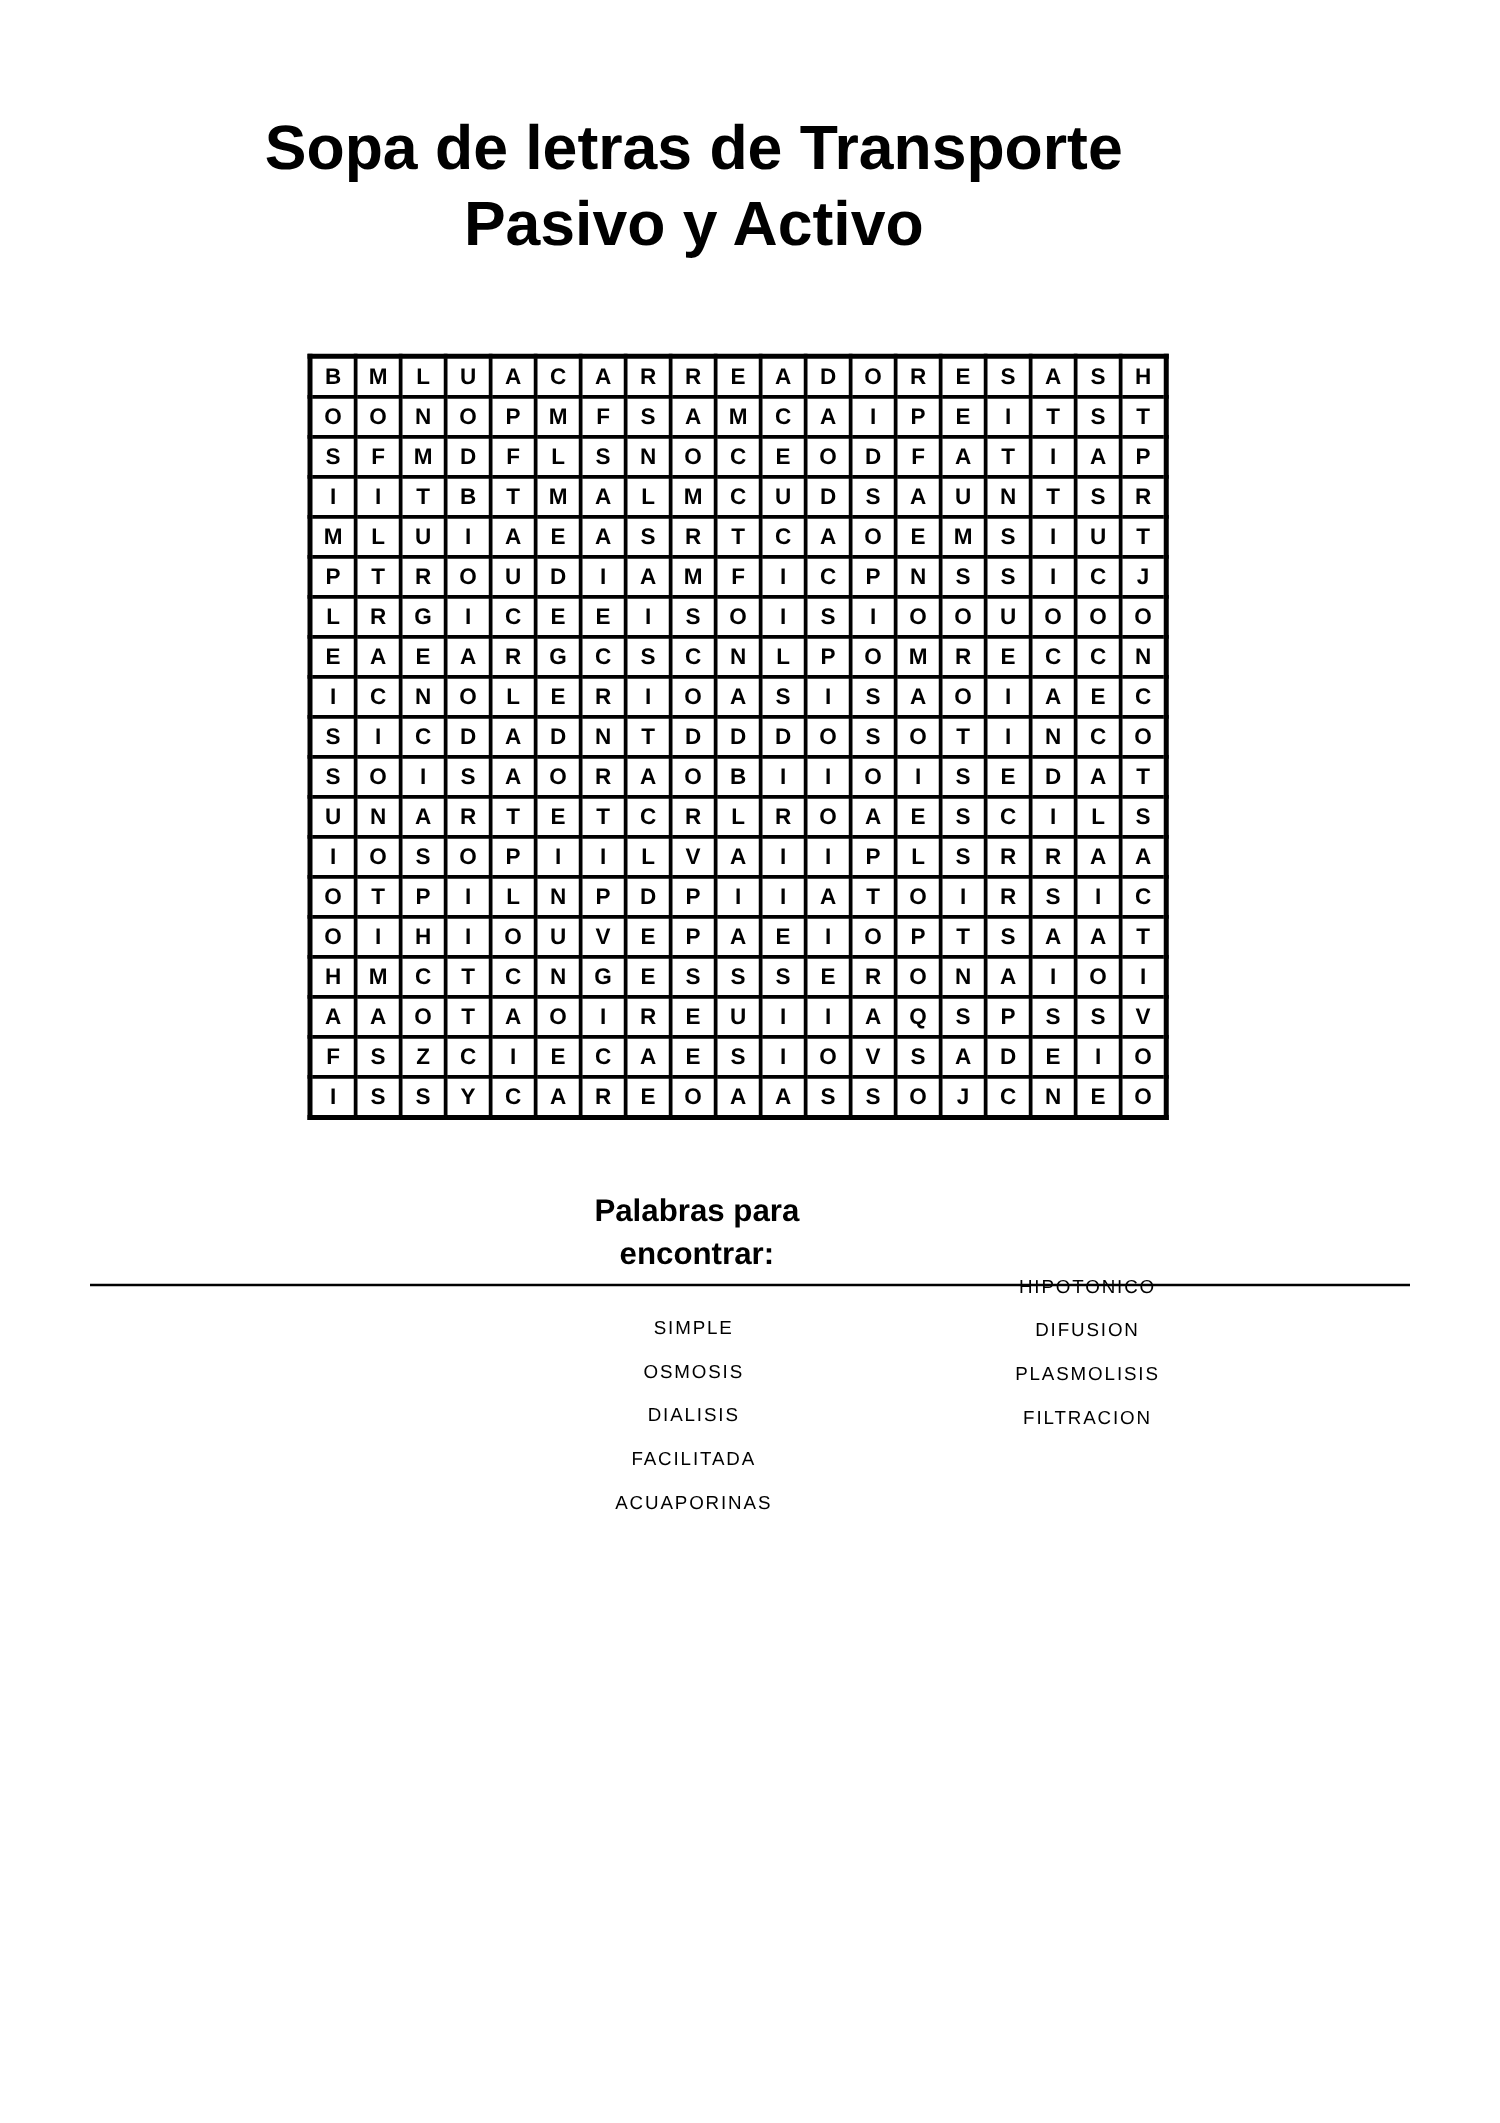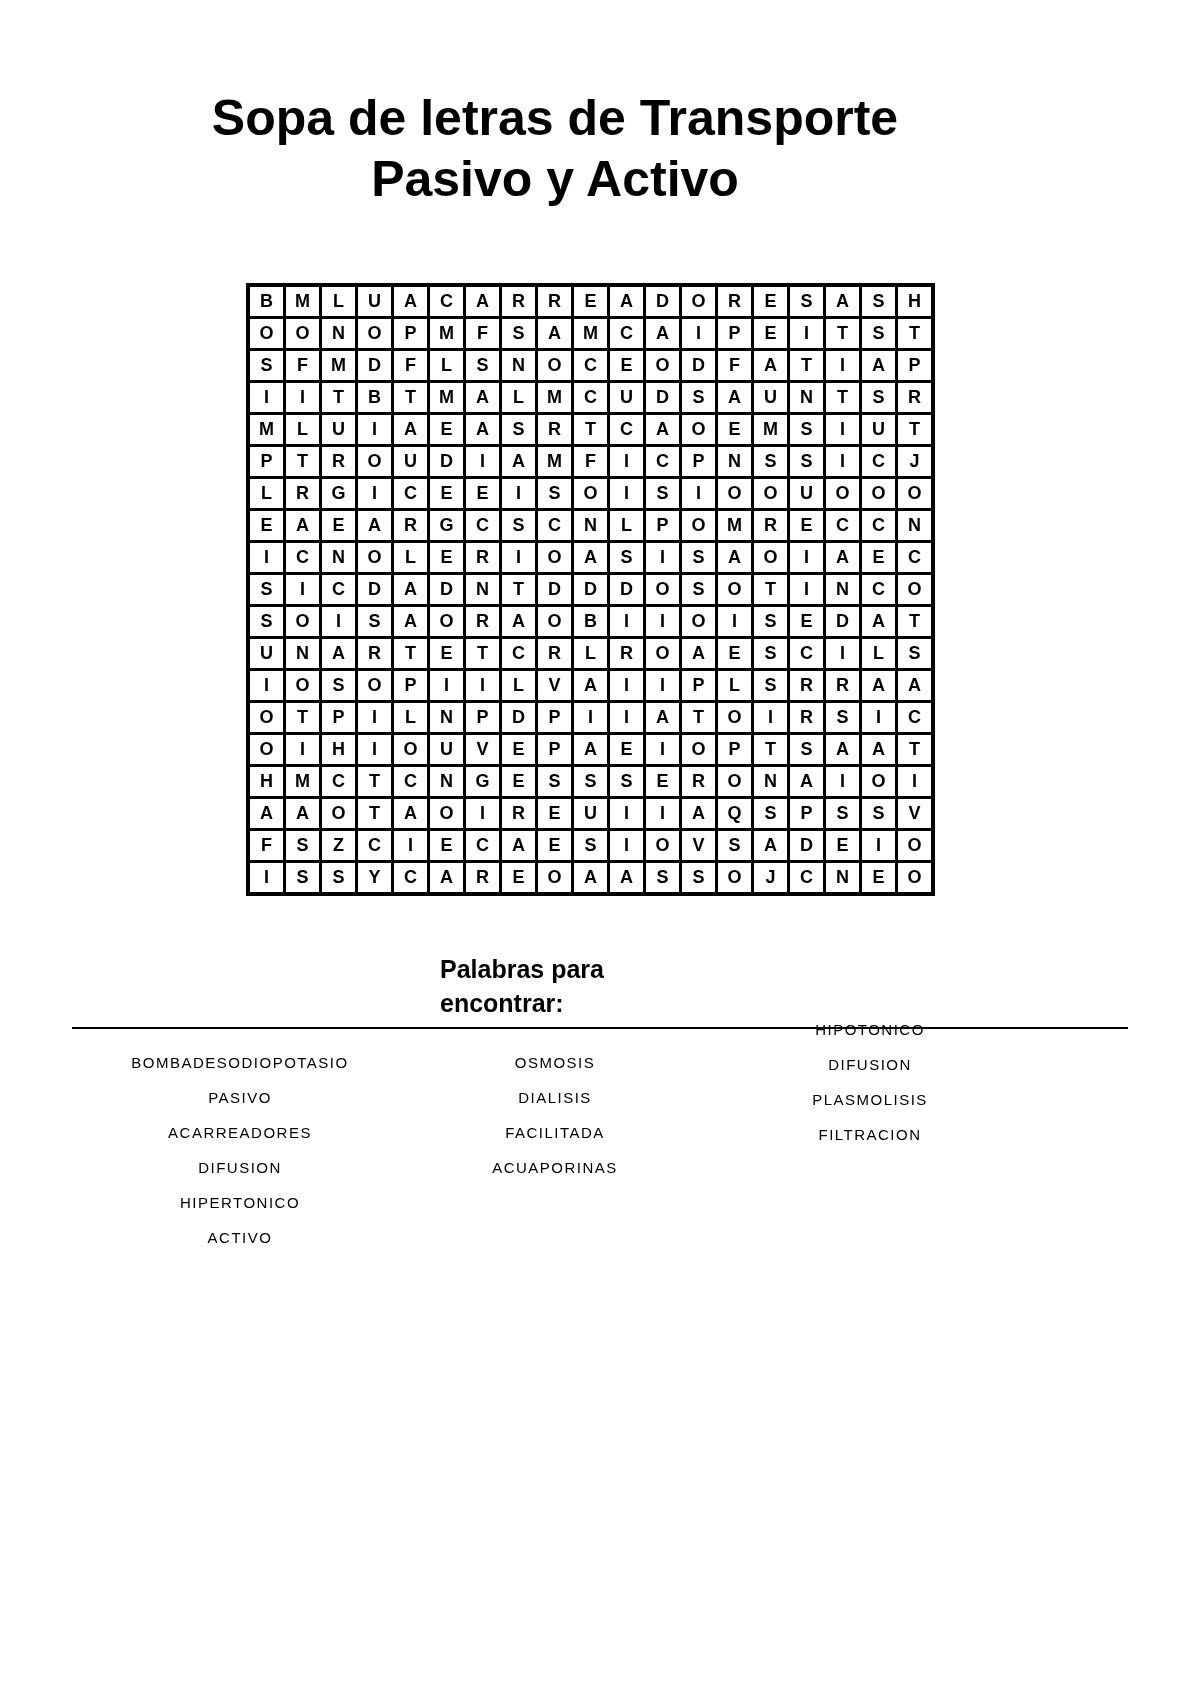--- a/index.html
+++ b/index.html
@@ -45,20 +45,21 @@
     font-weight: bold;
     font-family: "Liberation Sans", sans-serif;
     color: #000000;
     padding: 0;
   }
   #words-header {
     position: absolute;
     top: 952px;
     left: 440px;
     width: 235px;
+    text-align: center;
     font-size: 25px;
     font-weight: bold;
     line-height: 34px;
   }
   #divider {
     position: absolute;
     top: 1027px;
     left: 72px;
     width: 1056px;
     height: 2px;
@@ -493,29 +494,22 @@
     </table>
   </div>
 
   <div id="words-header">
       <div>Palabras para</div>
       <div>encontrar:</div>
     </div>
 
   <div id="divider"></div>
 
-  <div id="word-col-1" class="word-col">
-      <div>BOMBADESODIOPOTASIO</div>
-      <div>PASIVO</div>
-      <div>ACARREADORES</div>
-      <div>DIFUSION</div>
-      <div>HIPERTONICO</div>
-      <div>ACTIVO</div>
-    </div>
   <div id="word-col-2" class="word-col">
+      <div>SIMPLE</div>
       <div>OSMOSIS</div>
       <div>DIALISIS</div>
       <div>FACILITADA</div>
       <div>ACUAPORINAS</div>
     </div>
   <div id="word-col-3" class="word-col">
       <div>HIPOTONICO</div>
       <div>DIFUSION</div>
       <div>PLASMOLISIS</div>
       <div>FILTRACION</div>

